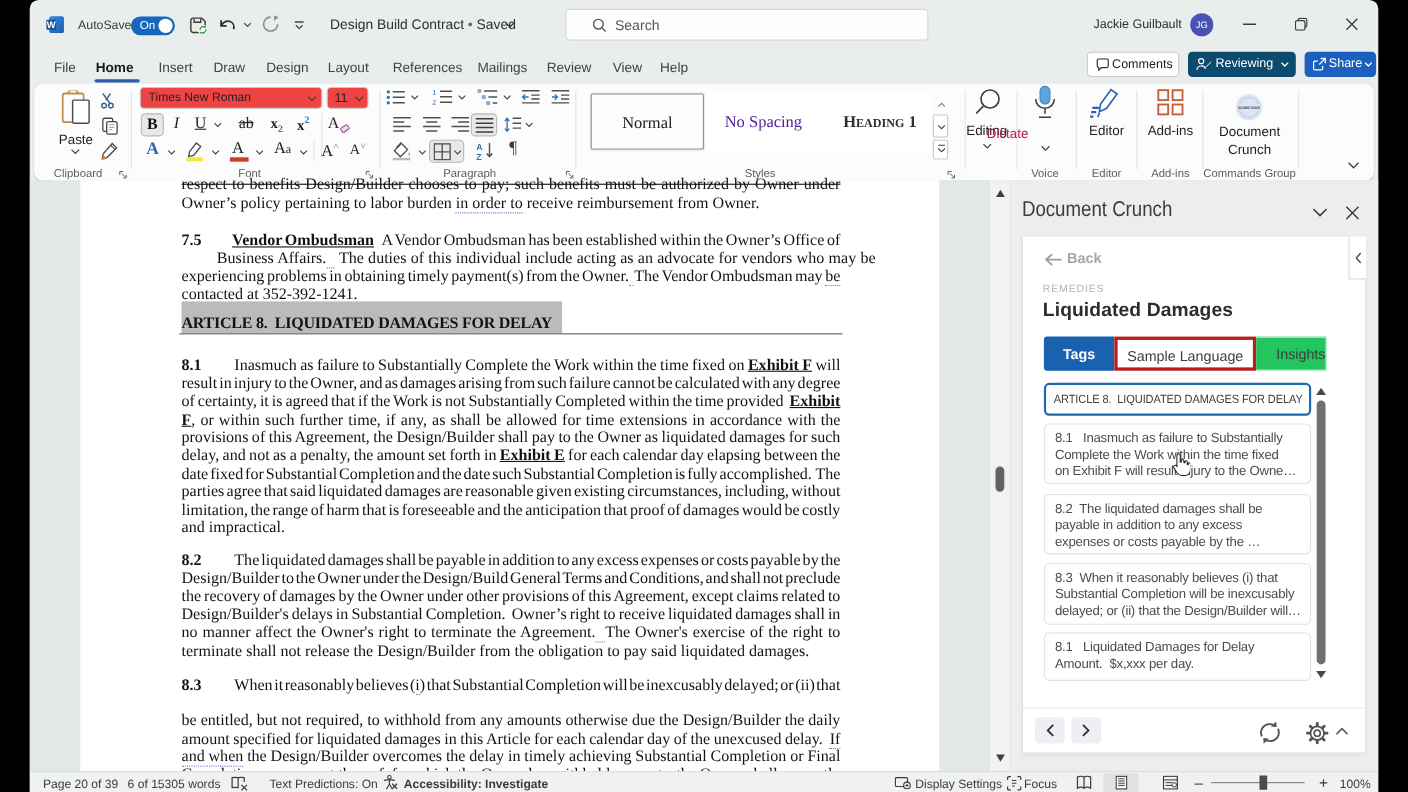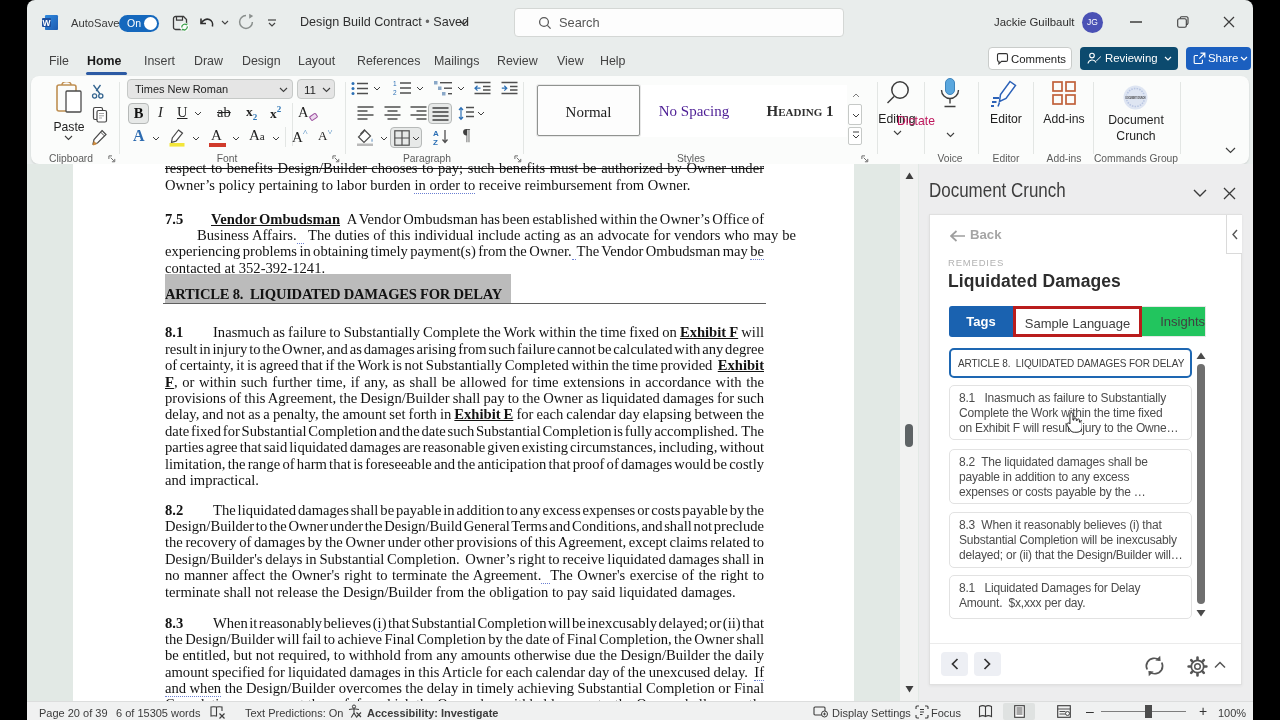--- a/index.html
+++ b/index.html
@@ -13,21 +13,21 @@
   .tbtxt { position:absolute; font-size:12.5px; color:#333; }
   
   #tabrow { position:absolute; left:0; top:45px; width:1226px; height:31px; }
   .rtab { position:absolute; top:3px; height:26px; line-height:26px; font-size:12.4px; color:#424242; }
   
   #ribbon { position:absolute; left:4px; top:76px; width:1218px; height:88px;
             background:#fbfcfb; border-radius:8px; box-shadow:0 1px 2px rgba(0,0,0,0.12); }
   .gsep { position:absolute; top:6px; height:72px; width:1px; background:#e3e6e4; }
   .glabel { position:absolute; top:77px; font-size:10.3px; color:#5c5c5c; text-align:center; }
   .launcher { position:absolute; top:79px; width:8px; height:8px; }
-  .combo { position:absolute; background:#e5e5e5; border:1px solid #c6c9c7; border-radius:4px; font-size:11.6px; color:#222;padding-left:36px; }
+  .combo { position:absolute; background:#ef4444; border:1px solid #c6c9c7; border-radius:4px; font-size:11.6px; color:#222;padding-left:36px; }
   
   #docarea { position:absolute; left:0; top:164px; width:1226px; height:537px; background:#e2e9e5; }
   #page { position:absolute; left:46px; top:0; width:781px; height:537px; background:#fff; }
   .dline { position:absolute; left:138px; width:599px; font-family:"Liberation Serif", serif;
            font-size:14.6px; line-height:16.4px; color:#131313; white-space:nowrap; }
   .djust { text-align:justify; text-align-last:justify; white-space:normal; height:16.4px; overflow:visible; }
   .num { display:inline-block; width:48px; font-weight:bold; }
   .gsq { border-bottom:1.5px dotted #6a7fd2; }
   
   #panel { position:absolute; left:892px; top:164px; width:334px; height:537px; background:#ededee; }
@@ -443,21 +443,20 @@
     <div class="dline" style="top:307.9px;">and impractical.</div>
 
     <div class="dline djust" style="top:337.5px;word-spacing:-1.88px;"><span class="num">8.2</span>The liquidated damages shall be payable in addition to any excess expenses or costs payable by the</div>
     <div class="dline djust" style="top:353.9px;word-spacing:-2.14px;">Design/Builder to the Owner under the Design/Build General Terms and Conditions, and shall not preclude</div>
     <div class="dline djust" style="top:370.3px;word-spacing:-1.13px;">the recovery of damages by the Owner under other provisions of this Agreement, except claims related to</div>
     <div class="dline djust" style="top:386.7px;word-spacing:-1.08px;">Design/Builder's delays in Substantial Completion.&nbsp; Owner’s right to receive liquidated damages shall in</div>
     <div class="dline djust" style="top:403.1px;word-spacing:-0.3px;">no manner affect the Owner's right to terminate the Agreement.<span class="gsq">&nbsp;&nbsp;</span>The Owner's exercise of the right to</div>
     <div class="dline" style="top:419.5px;">terminate shall not release the Design/Builder from the obligation to pay said liquidated damages.</div>
 
     <div class="dline djust" style="top:450.5px;word-spacing:-2.36px;"><span class="num">8.3</span>When it reasonably believes (<span class="gsq">i</span>) that Substantial Completion will be inexcusably delayed; or (ii) that</div>
-    <div class="dline djust" style="top:466.9px;word-spacing:-1.38px;">the Design/Builder will fail to achieve Final Completion by the date of Final Completion, the Owner shall</div>
     <div class="dline djust" style="top:483.3px;word-spacing:-0.5px;">be entitled, but not required, to withhold from any amounts otherwise due the Design/Builder the daily</div>
     <div class="dline djust" style="top:499.7px;word-spacing:-0.63px;">amount specified for liquidated damages in this Article for each calendar day of the unexcused delay.&nbsp; <span class="gsq">If</span></div>
     <div class="dline djust" style="top:516.1px;word-spacing:-0.31px;"><span class="gsq">and when</span> the Design/Builder overcomes the delay in timely achieving Substantial Completion or Final</div>
     <div class="dline djust" style="top:532.1px;word-spacing:-0.27px;">Completion, or any part thereof, for which the Owner has withheld amounts, the Owner shall promptly</div>
 
     <div id="docscroll" class="abs" style="left:873px;top:0;width:18px;height:537px;background:#f1f2f1;">
       <svg class="abs" style="left:5px;top:8px" width="9" height="8" viewBox="0 0 9 8">
           <path d="M4.5 0.5 L8.5 7 h-8 z" fill="#3f3f3f"></path>
         </svg>
       <div class="abs" style="left:5px;top:260px;width:8px;height:23px;background:#5e6365;border-radius:4px;"></div>

